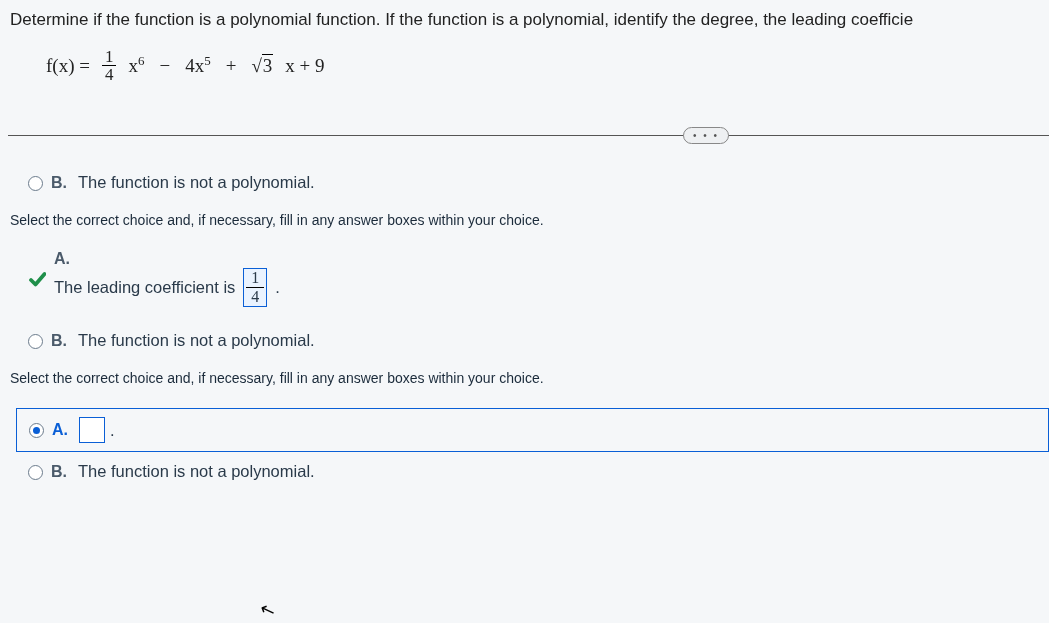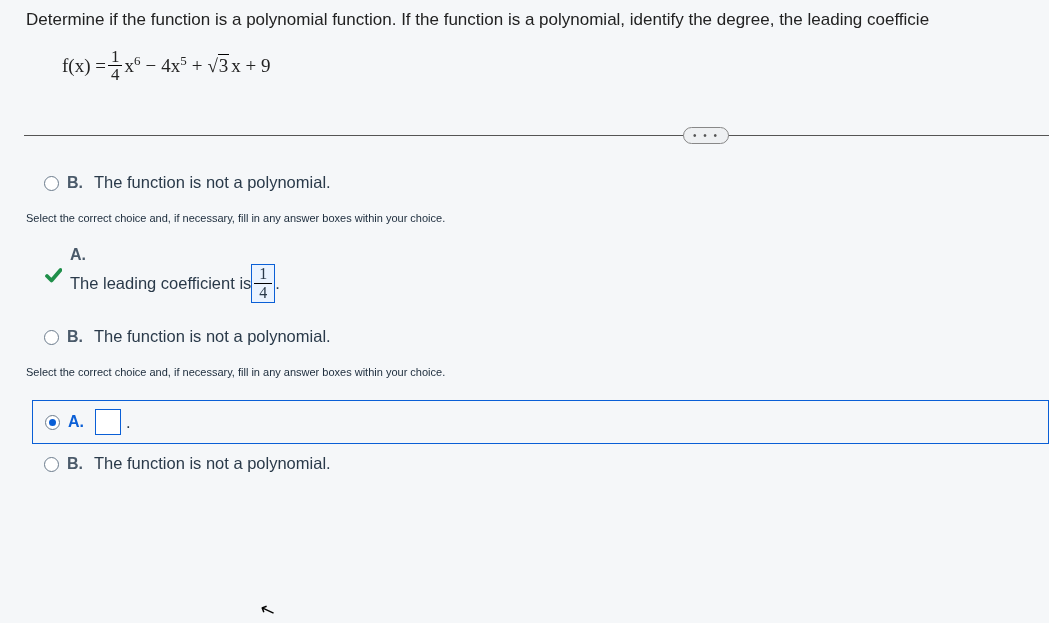--- a/index.html
+++ b/index.html
@@ -6,36 +6,36 @@
   body {
     font-family: Arial, Helvetica, sans-serif;
     background: #f5f7f9;
     width: 1049px;
     height: 623px;
     overflow: hidden;
     color: #222;
     position: relative;
   }
   .content {
-    padding: 10px 0 0 24px;
+    padding: 10px 0 0 8px;
   }
   .question-text {
     font-size: 17px;
     color: #222;
     margin-bottom: 18px;
     padding-left: 2px;
     white-space: nowrap;
   }
   .formula {
     font-family: 'Times New Roman', serif;
     font-size: 19px;
     padding-left: 38px;
     display: flex;
     align-items: center;
-    gap: 2px;
+    gap: 12px;
     margin-bottom: 42px;
   }
   .frac {
     display: inline-flex;
     flex-direction: column;
     align-items: center;
     vertical-align: middle;
     line-height: 1;
     font-size: 17px;
   }
@@ -129,21 +129,21 @@
   }
   .opt-label.sel { color: #0a5fd6; }
   .opt-text {
     font-size: 16.5px;
     color: #2a3a4a;
     display: flex;
     align-items: center;
     gap: 5px;
   }
   .prompt {
-    font-size: 11px;
+    font-size: 14px;
     color: #1a2a3a;
     padding-left: 2px;
     margin-bottom: 22px;
   }
 
   .answer-box-frac {
     display: inline-flex;
     flex-direction: column;
     align-items: center;
     border: 1px solid #0a5fd6;
@@ -190,21 +190,21 @@
     padding-left: 20px;
     margin-bottom: 24px;
   }
   .coef-text-wrap {
     display: flex;
     flex-direction: column;
   }
   .coef-line {
     display: flex;
     align-items: center;
-    gap: 0;
+    gap: 8px;
     font-size: 16.5px;
     color: #2a3a4a;
   }
 </style>
 </head>
 <body>
 
 <div class="content">
 
   <div class="question-text">Determine if the function is a polynomial function. If the function is a polynomial, identify the degree, the leading coefficie</div>

